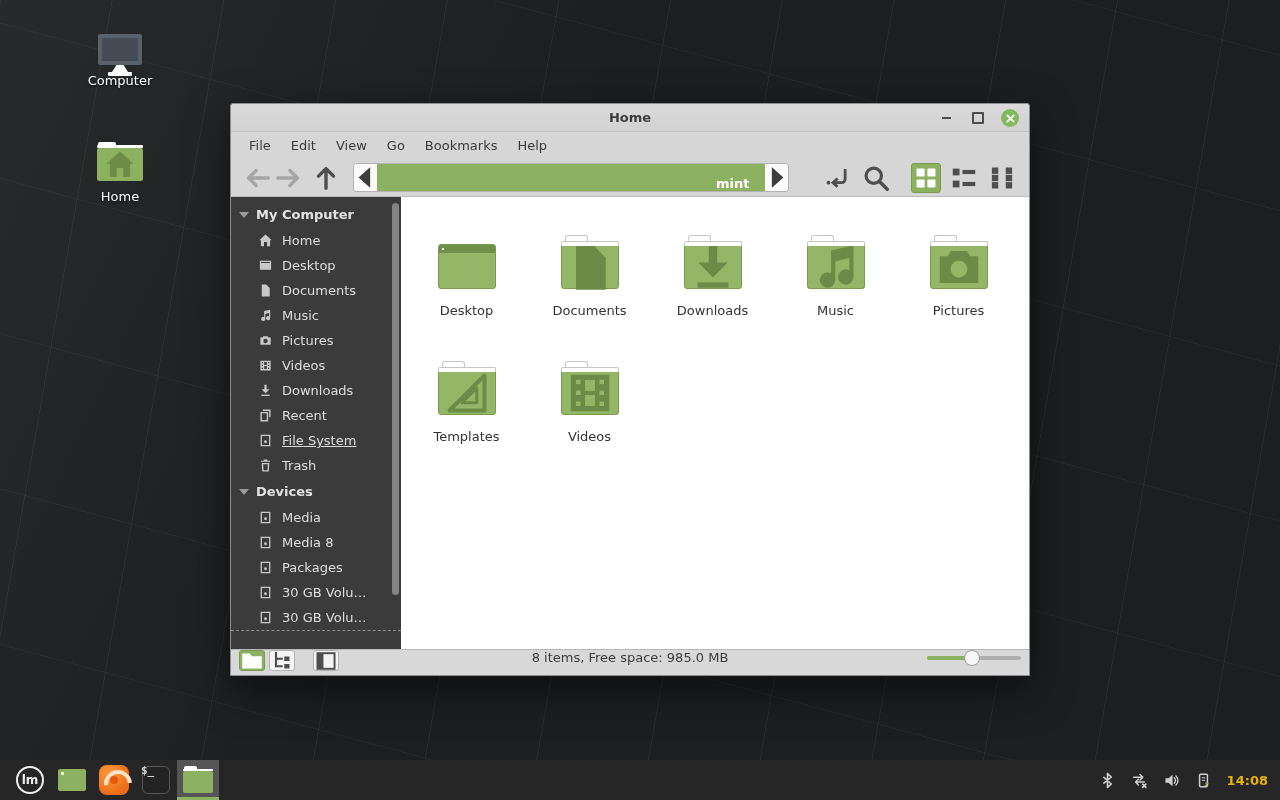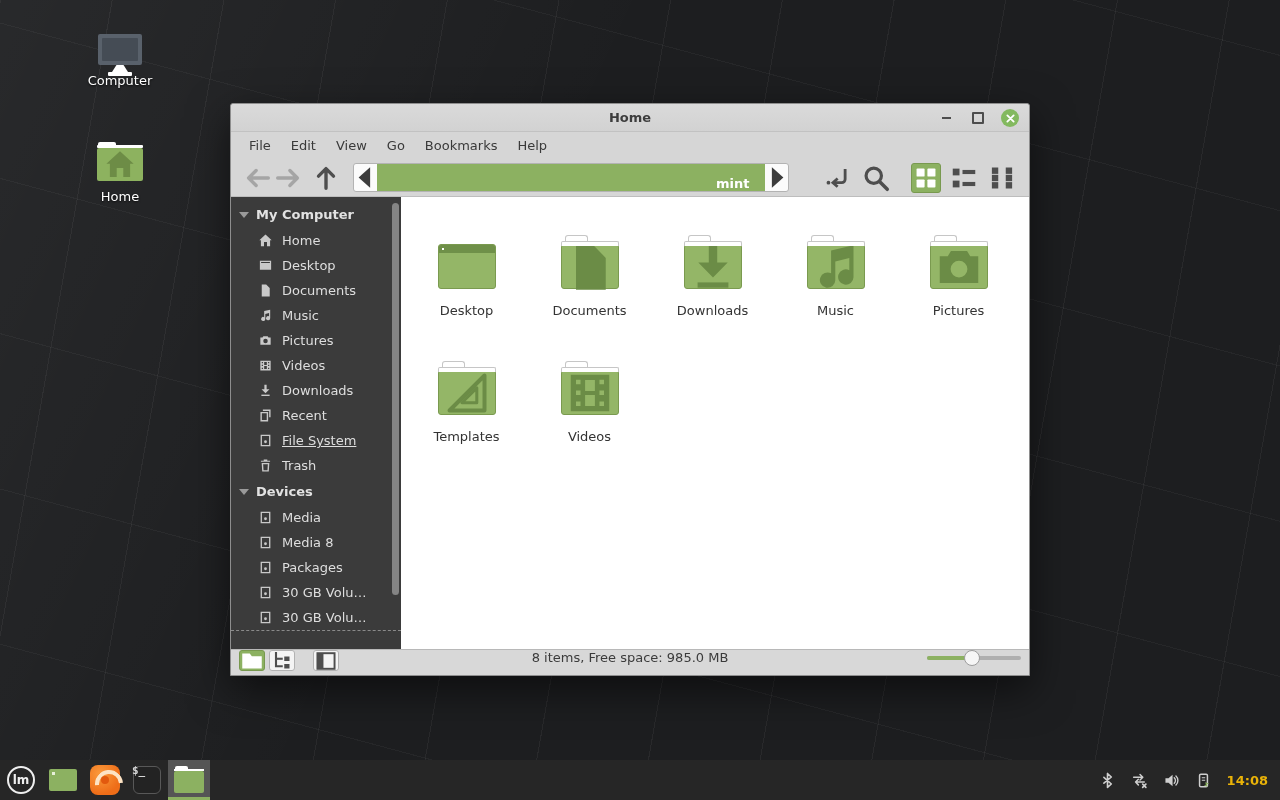--- a/index.html
+++ b/index.html
@@ -559,21 +559,21 @@
       <span class="status-text">8 items, Free space: 985.0 MB</span>
       <div class="zoom-slider">
         <span class="zs-track"></span>
         <span class="zs-fill"></span>
         <span class="zs-handle"></span>
       </div>
     </div>
   </div>
 
   <div id="taskbar">
-    <div style="display:flex;">
+    <div style="display:flex;padding-left:9px;">
 
     <div class="launcher" data-kind="mint-menu">
           <span class="lk"></span>
           <span class="glyph">lm</span>
         </div>
         <div class="launcher" data-kind="show-desktop">
           <span class="lk"></span>
           <span class="glyph"></span>
         </div>
         <div class="launcher" data-kind="firefox">

